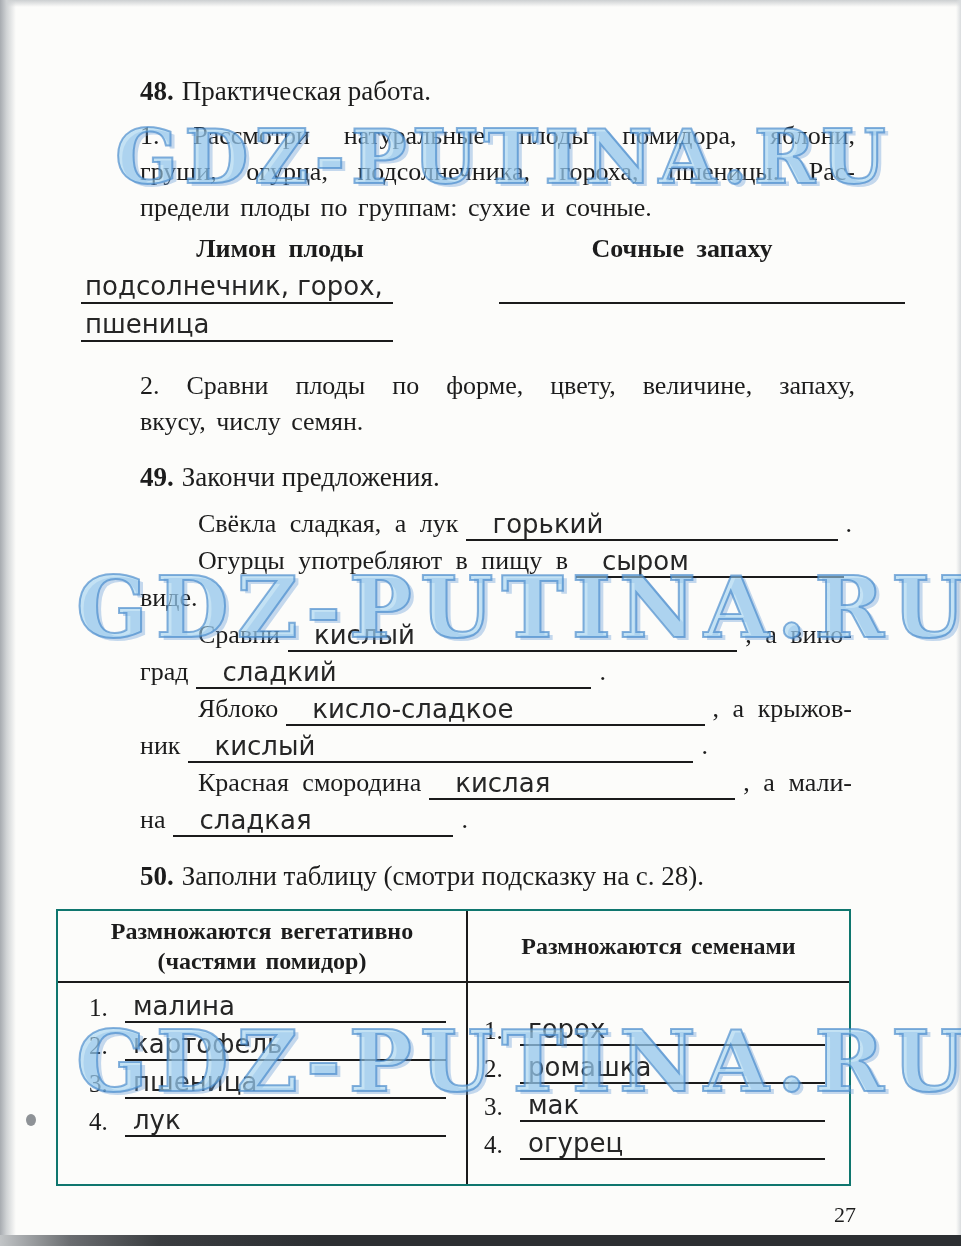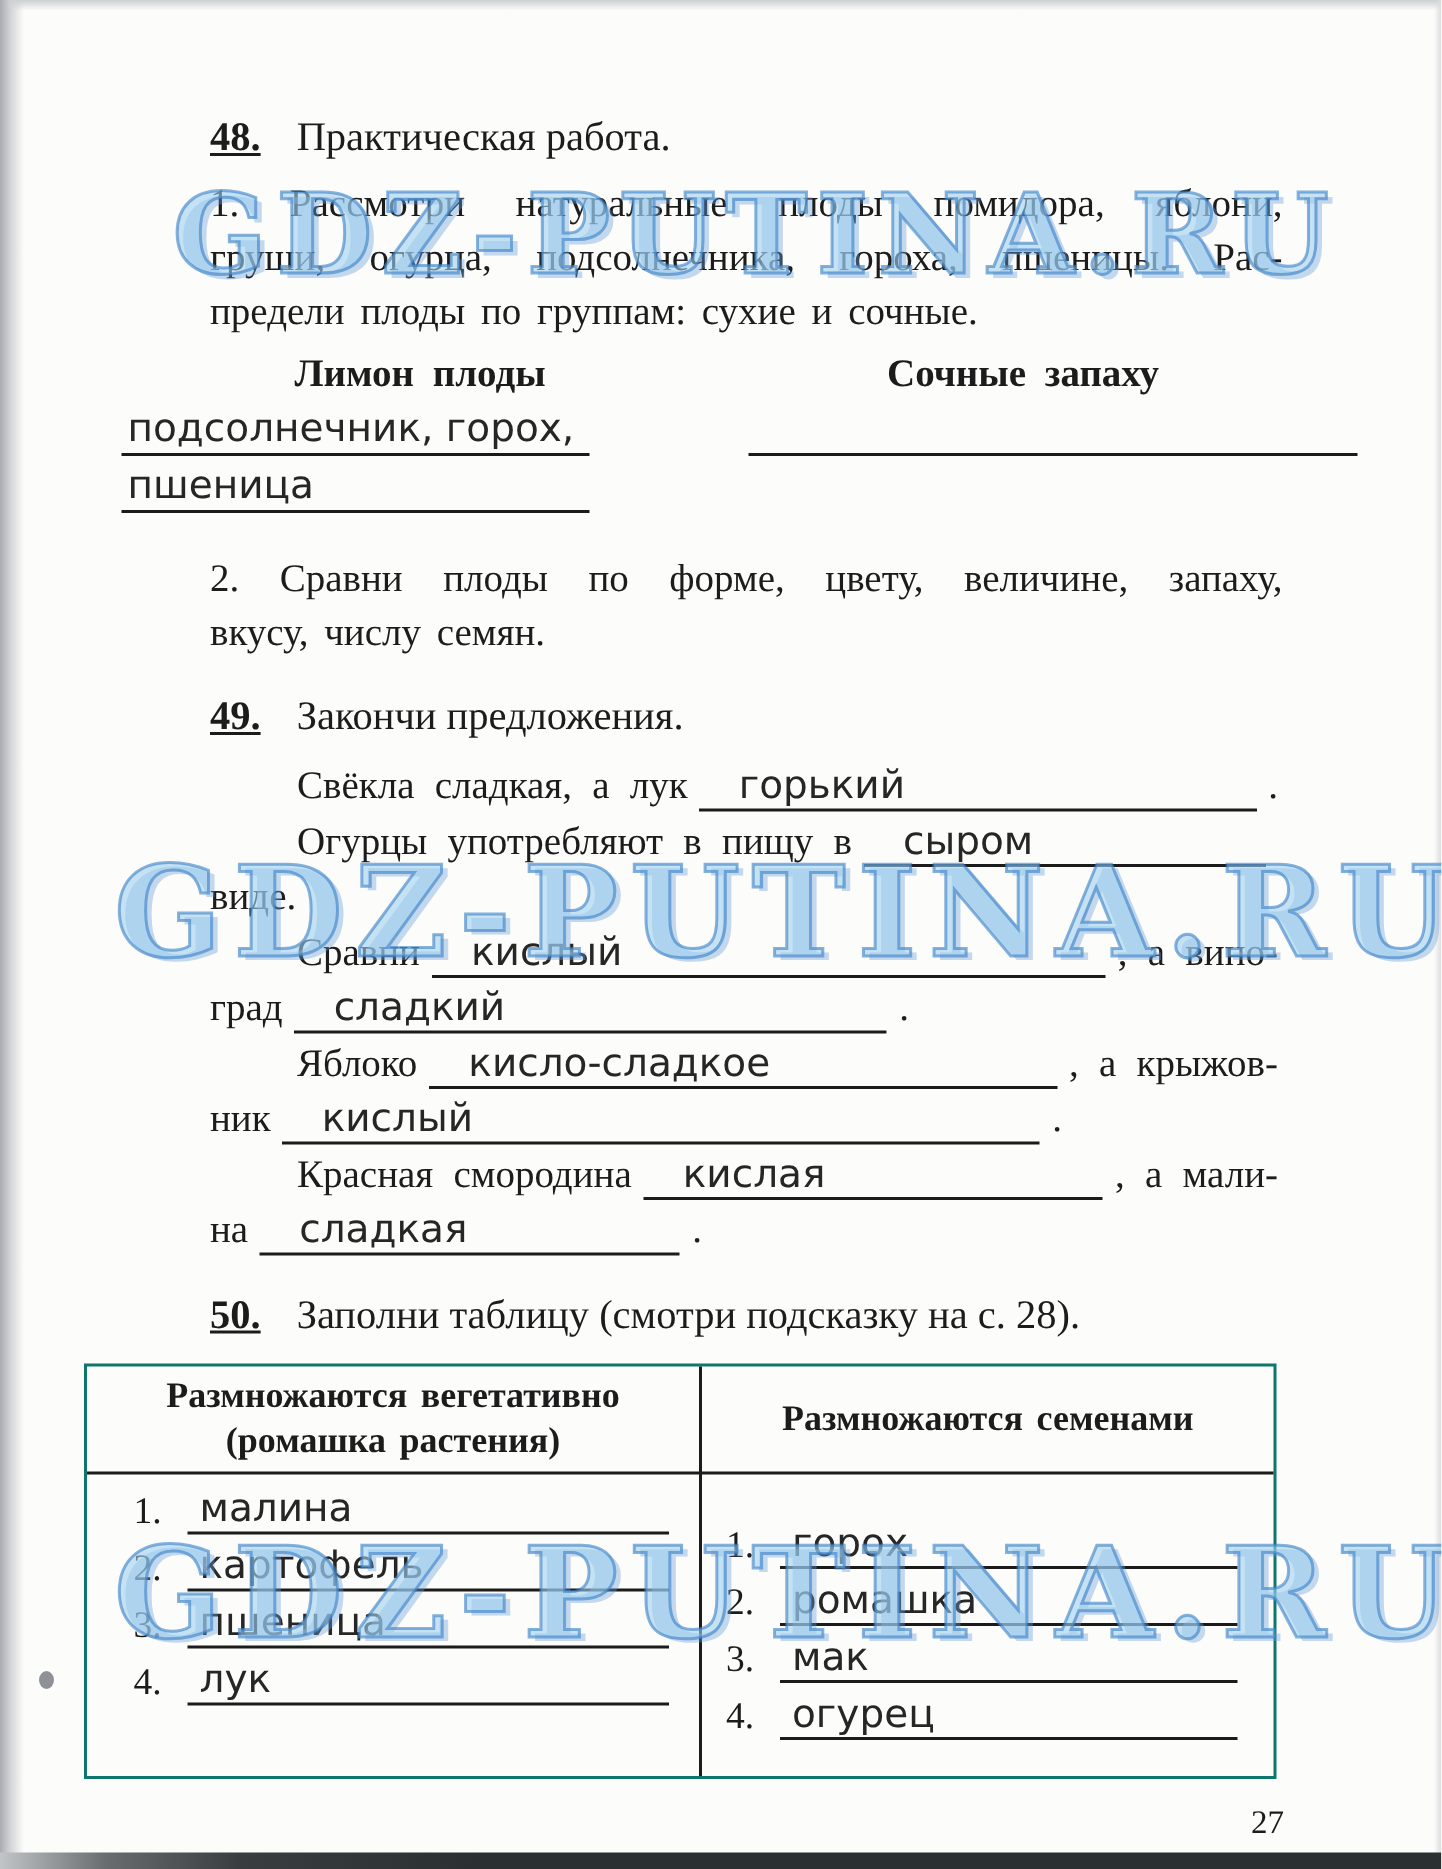--- a/index.html
+++ b/index.html
@@ -17,21 +17,21 @@
   .edge-right { position:absolute; right:0; top:0; bottom:0; width:5px;
     background:linear-gradient(270deg,#d9dcde,rgba(252,252,250,0)); }
   .edge-bottom{ position:absolute; left:0; right:0; bottom:0; height:11px;
     background:linear-gradient(90deg,#c2c5c7 0px,#6a6d70 70px,#3a3d40 160px,#2c2f32 320px,#2c2f32 100%); }
   .speck { position:absolute; background:#8e9296; border-radius:50%; }
   .s1 { left:26px; top:1114px; width:10px; height:12px; }
 
   .content { position:absolute; left:0; top:0; width:961px; padding:72px 56px 0 56px; z-index:1; }
 
   .ex-head { margin-left:84px; width:715px; font-size:27px; line-height:38px; }
-  .ex-num  { font-weight:bold; margin-right:24px;text-decoration:underline; }
+  .ex-num  { font-weight:bold; margin-right:8px; }
 
   .para { margin-left:84px; width:715px; margin-top:8px; font-size:26px; line-height:36px; word-spacing:4px; }
   .jline { text-align:justify; text-align-last:justify; }
   .pline { text-align:left; }
 
   
   .cols { display:flex; margin-left:25px; margin-top:6px; }
   .col-dry   { width:312px; margin-right:106px; }
   .col-juicy { flex:1; }
   .col-header { text-align:center; font-weight:bold; font-size:26px; line-height:34px; word-spacing:6px; }
@@ -191,21 +191,21 @@
     </div>
 
     <div class="ex-head" style="margin-top:18px;">
       <span class="ex-num">50.</span><span>Заполни таблицу (смотри подсказку на с. 28).</span>
     </div>
 
     <div class="ex-table">
       <div class="t-col t-left">
         <div class="t-header">
           <div>Размножаются вегетативно</div>
-          <div>(ромашка растения)</div>
+          <div>(частями помидор)</div>
         </div>
         <div class="t-body">
           <div class="t-row">
             <span class="num">1.</span>
             <span class="blank">
                 <span class="hand">малина</span>
               </span>
           </div>
           <div class="t-row">
             <span class="num">2.</span>

